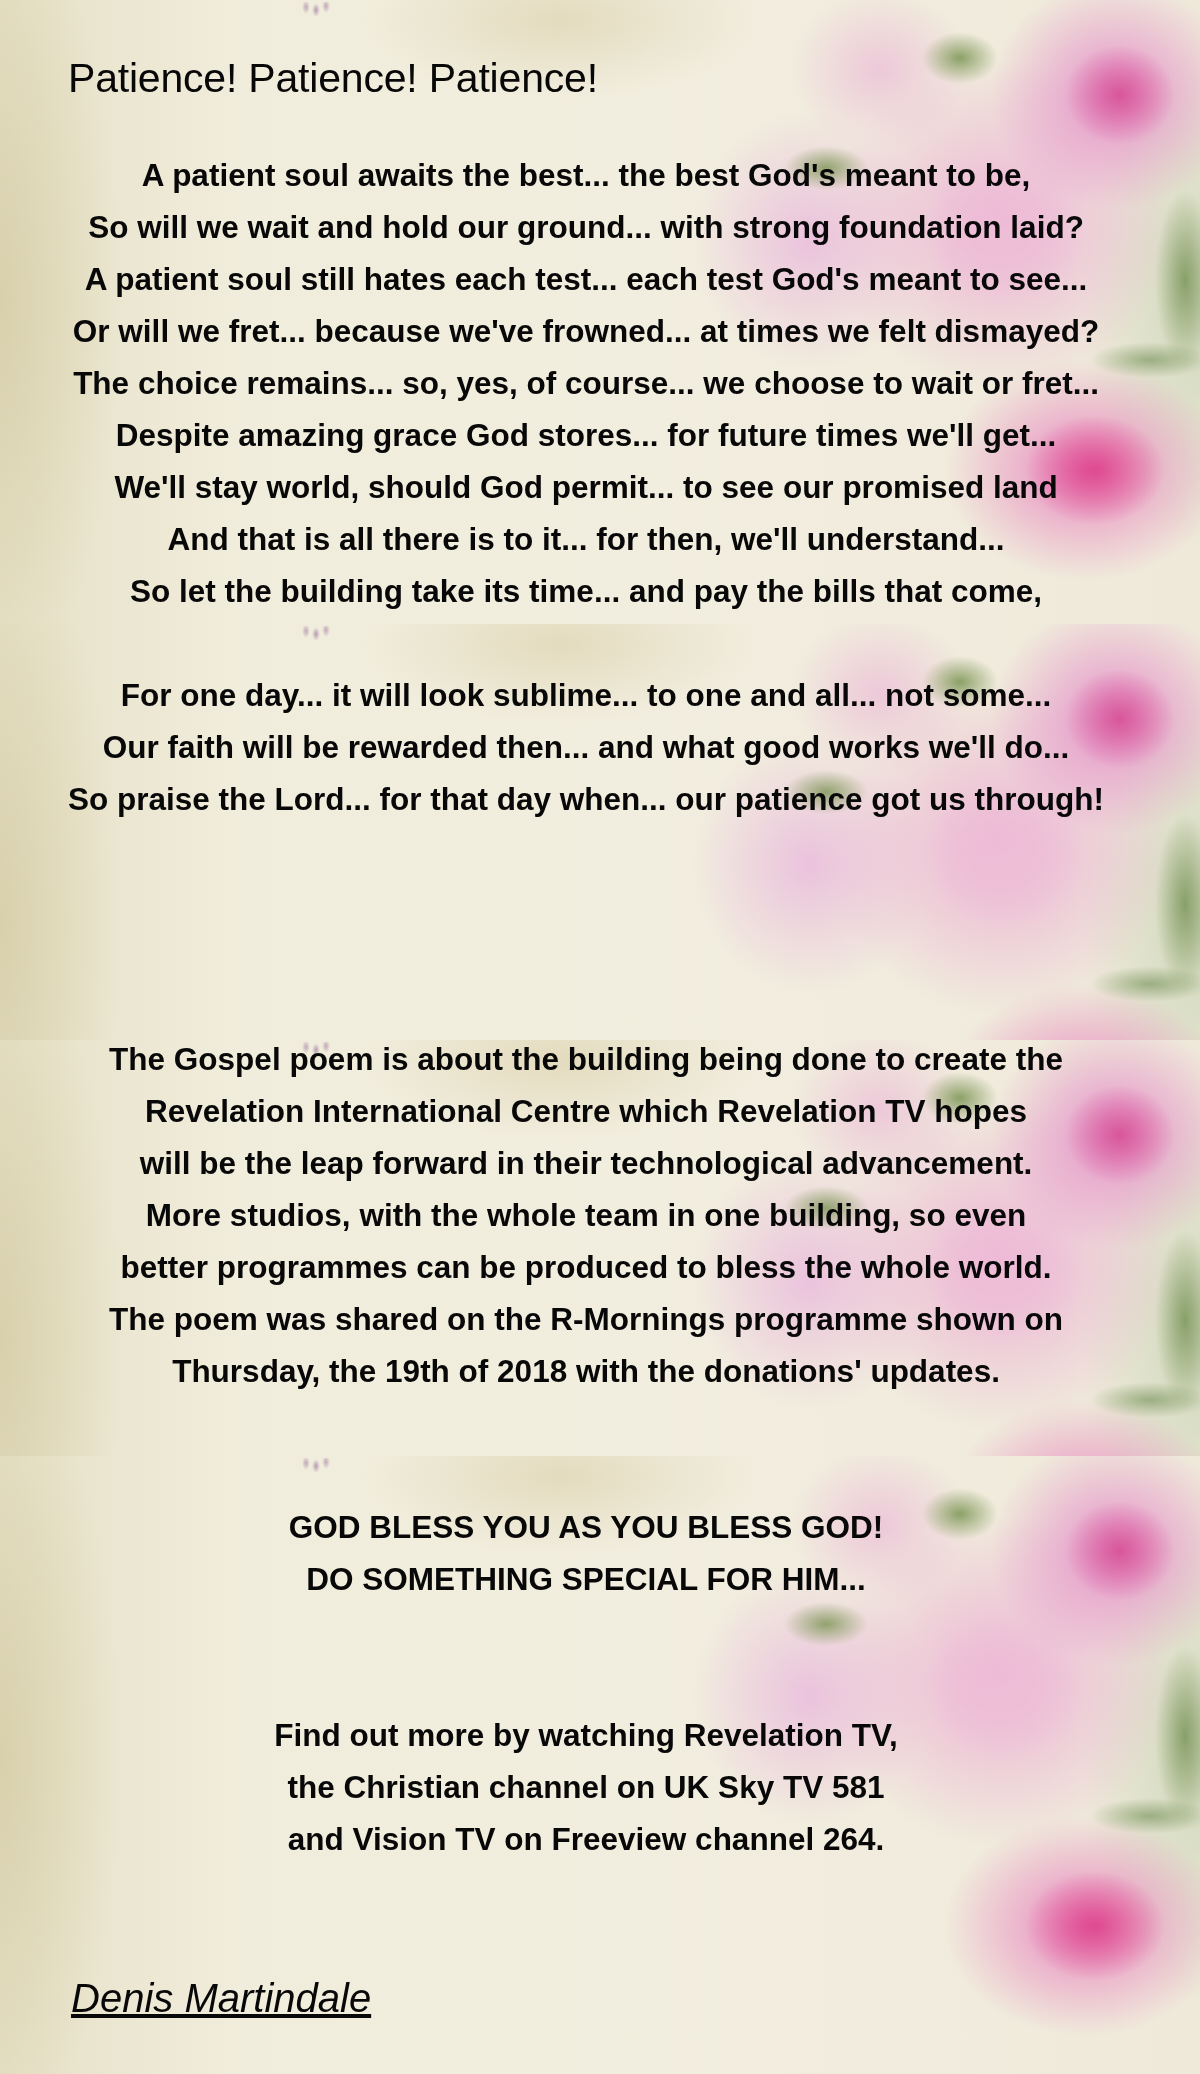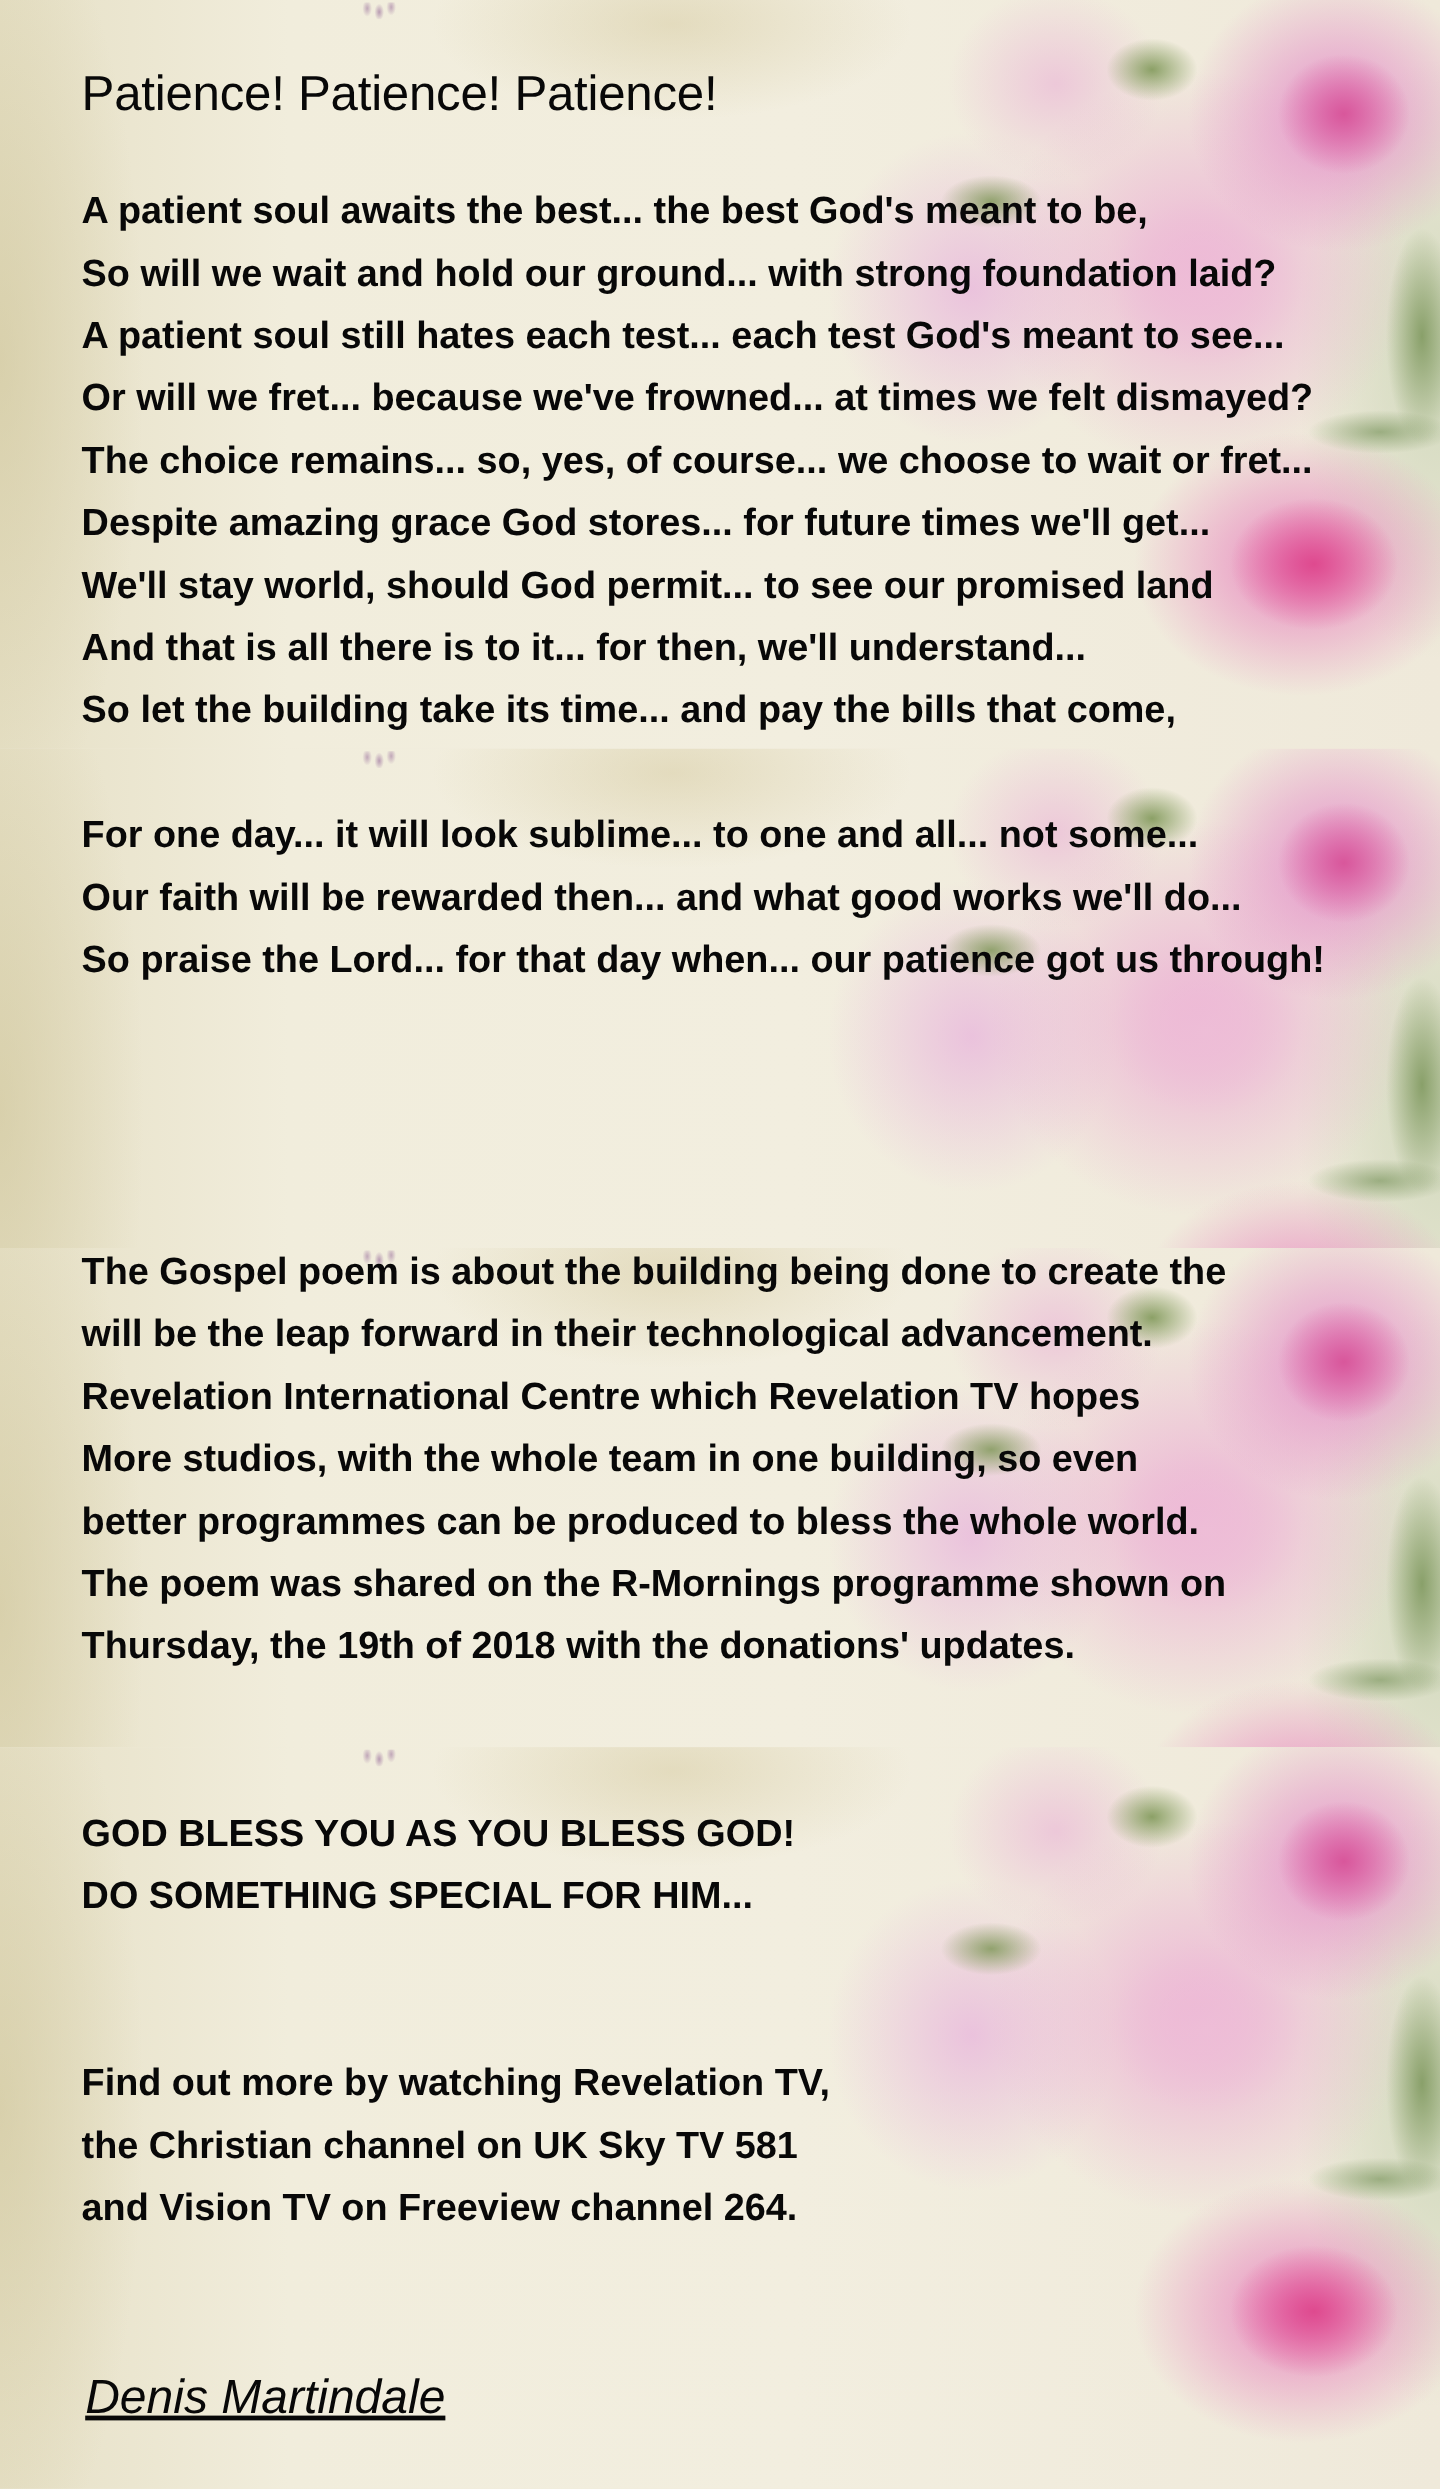--- a/index.html
+++ b/index.html
@@ -46,21 +46,21 @@
     position: absolute; left: 68px; top: 0; width: 1120px;
     color: #080808;
   }
   .title {
     position: absolute; left: 0; top: 55px;
     font-size: 41px; font-weight: normal; line-height: 46px; white-space: nowrap;
     letter-spacing: -0.2px;
   }
   .body-text {
     position: absolute; left: 0; top: 149px;
-    font-size: 31.5px; font-weight: bold; line-height: 52px; white-space: nowrap;
+    font-size: 31.5px; font-weight: bold; line-height: 52px; white-space: nowrap; text-align: center;
   }
   .line { height: 52px; }
   .signature {
     position: absolute; left: 3px; top: 1975px;
     font-size: 40px; font-style: italic; font-weight: normal; line-height: 46px;
     white-space: nowrap;
     text-decoration: underline;
   }
 </style>
 </head>
@@ -86,22 +86,22 @@
     <div class="line">So let the building take its time... and pay the bills that come,</div>
     <div class="line"></div>
     <div class="line">For one day... it will look sublime... to one and all... not some...</div>
     <div class="line">Our faith will be rewarded then... and what good works we'll do...</div>
     <div class="line">So praise the Lord... for that day when... our patience got us through!</div>
     <div class="line"></div>
     <div class="line"></div>
     <div class="line"></div>
     <div class="line"></div>
     <div class="line">The Gospel poem is about the building being done to create the</div>
+    <div class="line">Revelation International Centre which Revelation TV hopes</div>
     <div class="line">will be the leap forward in their technological advancement.</div>
-    <div class="line">Revelation International Centre which Revelation TV hopes</div>
     <div class="line">More studios, with the whole team in one building, so even</div>
     <div class="line">better programmes can be produced to bless the whole world.</div>
     <div class="line">The poem was shared on the R-Mornings programme shown on</div>
     <div class="line">Thursday, the 19th of 2018 with the donations' updates.</div>
     <div class="line"></div>
     <div class="line"></div>
     <div class="line">GOD BLESS YOU AS YOU BLESS GOD!</div>
     <div class="line">DO SOMETHING SPECIAL FOR HIM...</div>
     <div class="line"></div>
     <div class="line"></div>

